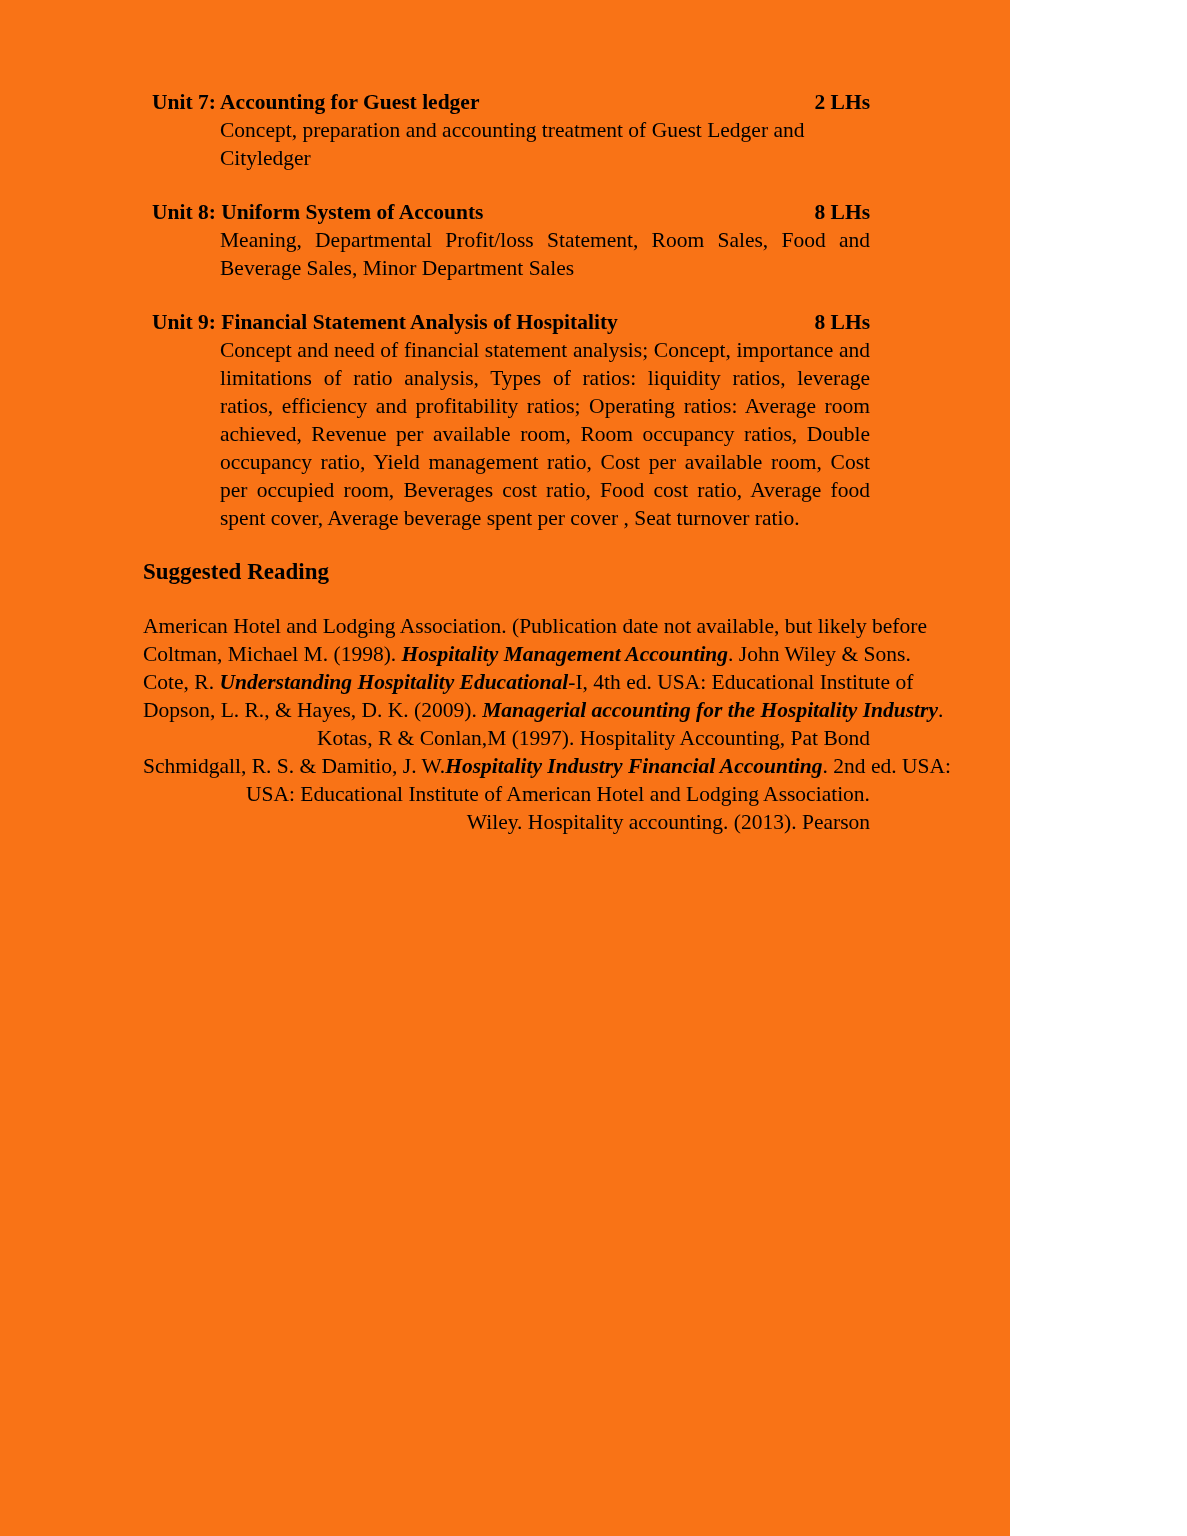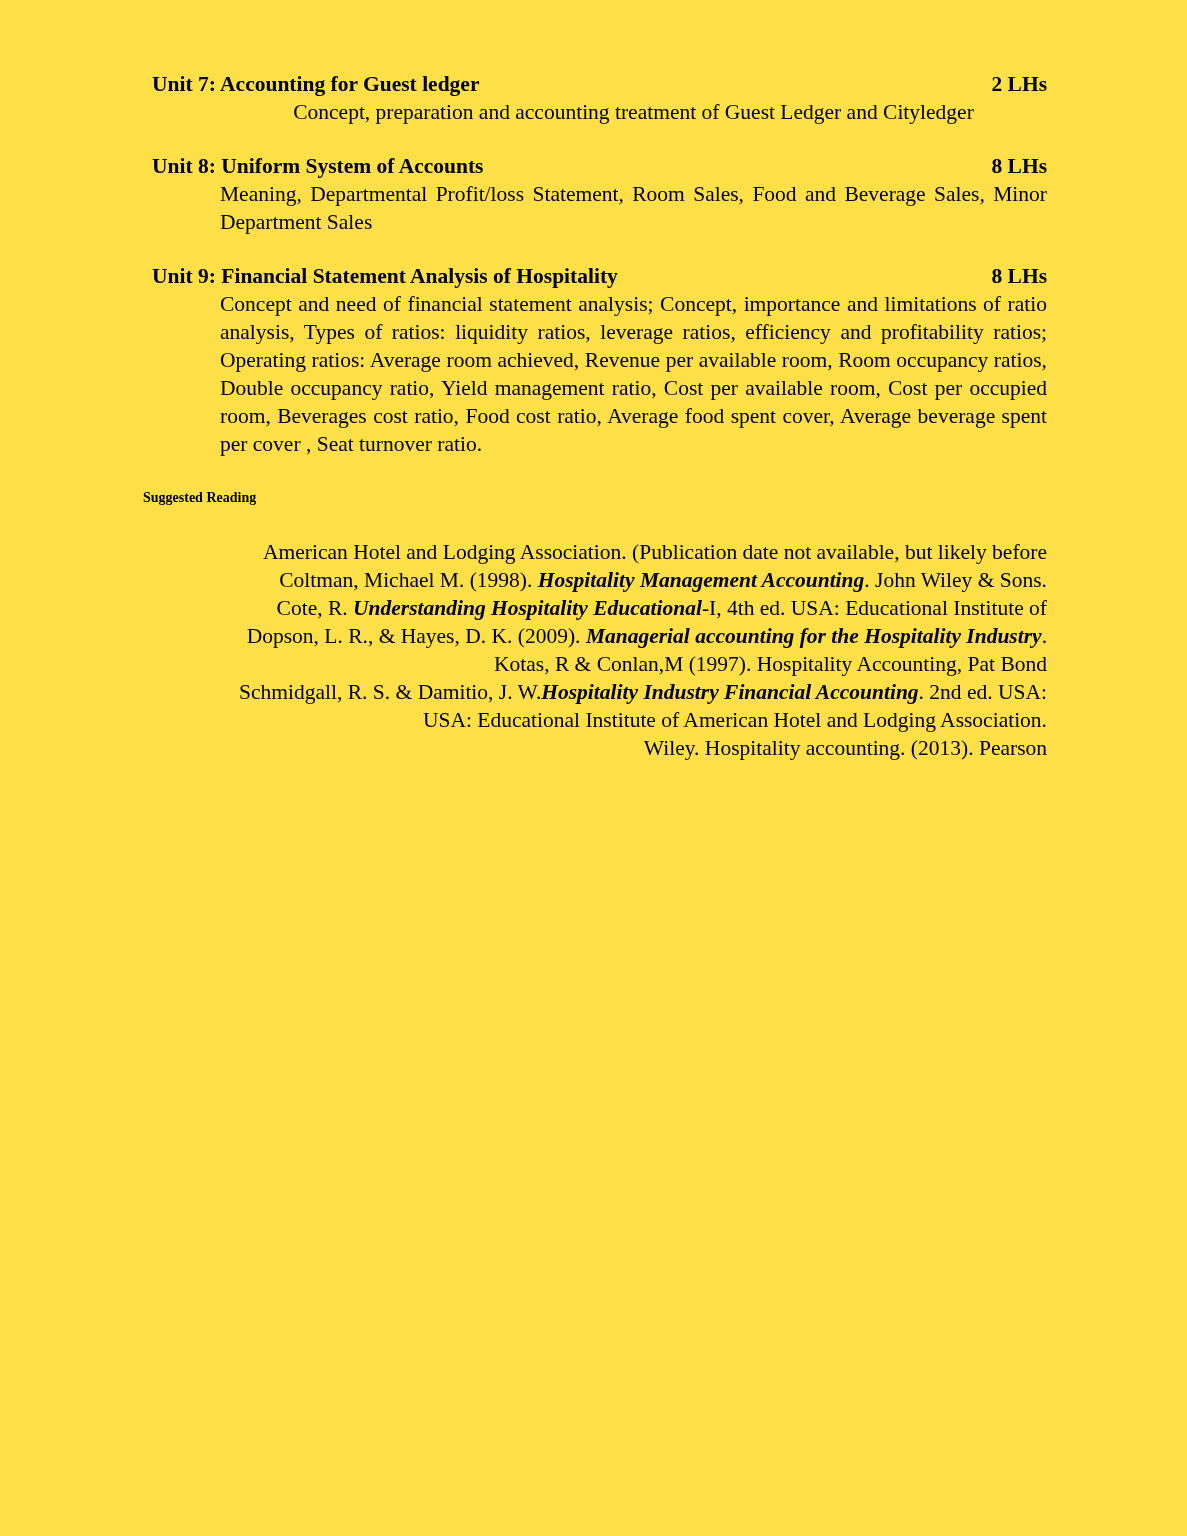--- a/index.html
+++ b/index.html
@@ -9,24 +9,24 @@
   }
   body {
     width: 1187px;
     height: 1536px;
     font-family: "Liberation Serif", serif;
     color: #000000;
     overflow: hidden;
   }
   .page {
     box-sizing: border-box;
-    width: 1187px;
+    width: 1010px;
     height: 1536px;
-    padding: 70px 140px 40px 143px;
-    background: #fde047;
+    padding: 88px 140px 40px 143px;
+    background: #f97316;
   }
   .unit {
     margin-bottom: 26px;
   }
   .unit-heading-row {
     display: flex;
     justify-content: space-between;
     align-items: baseline;
     margin-left: 9px;
   }
@@ -38,28 +38,27 @@
   .unit-lhs {
     font-weight: bold;
     font-size: 21.5px;
     line-height: 28px;
     white-space: nowrap;
   }
   .unit-body {
     margin-left: 77px;
     font-size: 21.5px;
     line-height: 28px;
-    text-align: center;
   }
   .justify {
     text-align: justify;
   }
   .section-title {
     font-weight: bold;
-    font-size: 14px;
+    font-size: 23px;
     line-height: 28px;
     margin-top: 14px;
     margin-bottom: 26px;
   }
   .reference-list {
     font-size: 21.5px;
     line-height: 28px;
   }
   .reference-line {
     margin: 0;

